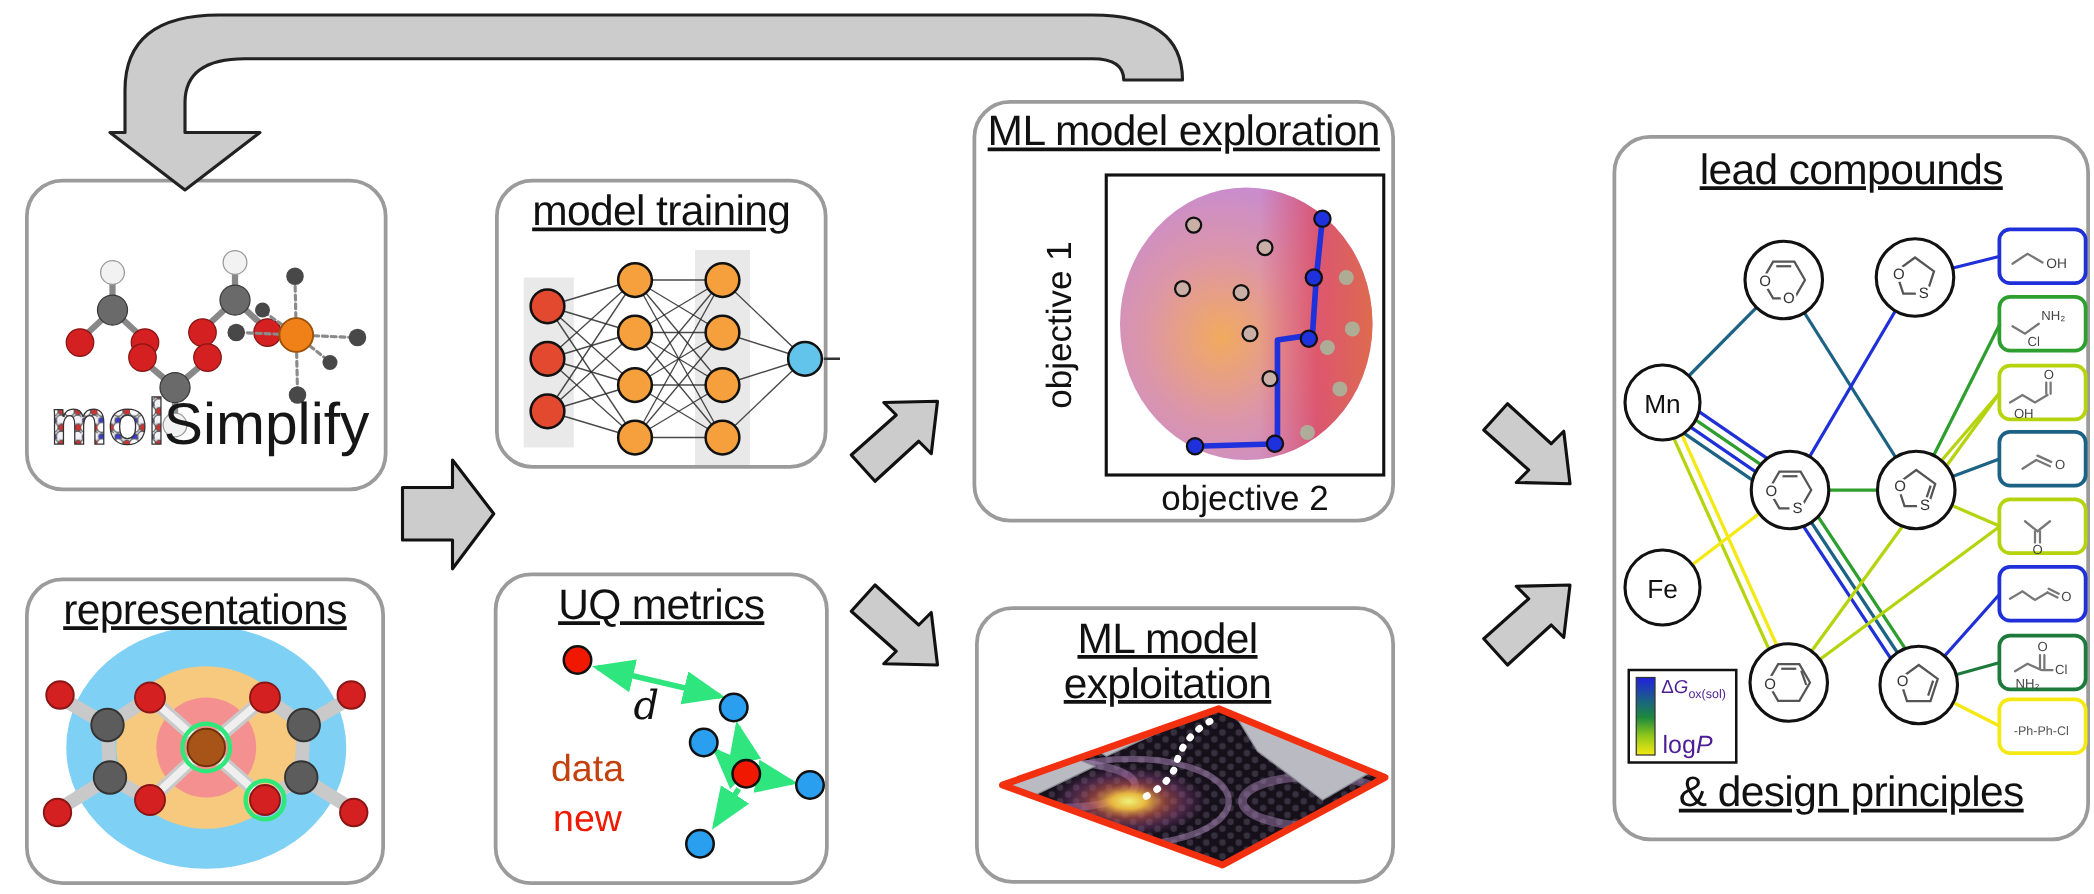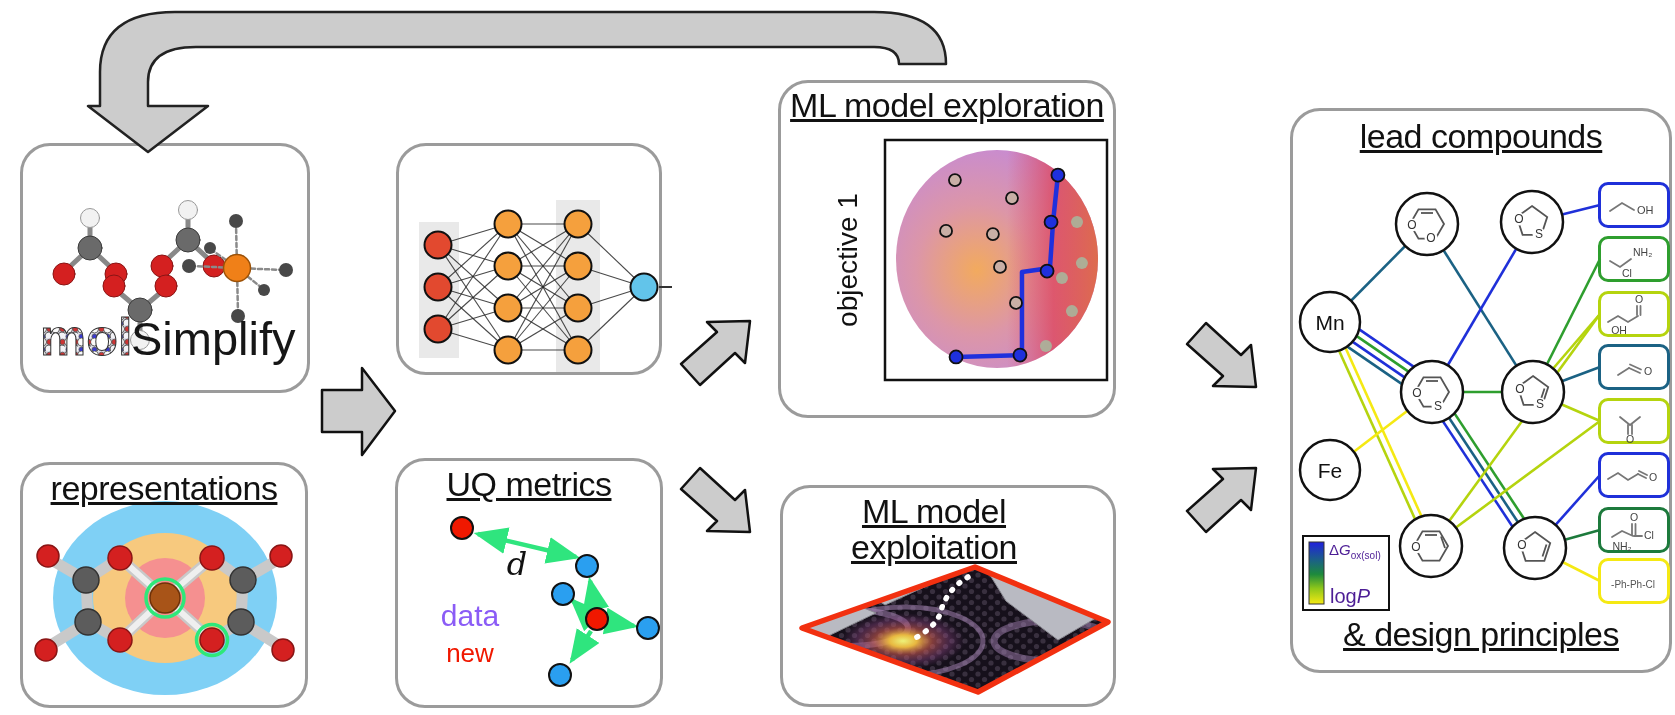--- a/index.html
+++ b/index.html
@@ -446,31 +446,33 @@
         <text x="46" y="32" font-size="10.5" fill="#444">Cl</text>
         <text x="24" y="43" font-size="10.5" text-anchor="middle" fill="#444">NH₂</text>
       </g>
       <g transform="translate(1598,558)">
         <text x="35" y="30" font-size="10" text-anchor="middle" fill="#555">-Ph-Ph-Cl</text>
       </g>
     </g>
   </svg>
 
   <div class="t title" style="left:28px;top:471px;width:272px;">representations</div>
+  <div class="t title" style="left:400px;top:152px;width:258px;">model training</div>
   <div class="t title" style="left:400px;top:467px;width:258px;">UQ metrics</div>
   <div class="t title" style="left:782px;top:88px;width:330px;">ML model exploration</div>
   <div class="t title" style="left:784px;top:494px;width:300px;">ML model exploitation</div>
   <div class="t title" style="left:1300px;top:617px;width:362px;">&amp; design principles</div>
   <div class="t title" style="left:1300px;top:119px;width:362px;">lead compounds</div>
 
   <div class="t vert" style="left:728px;top:245px;width:240px;height:30px;font-size:28px;">objective 1</div>
+  <div class="t" style="left:885px;top:384px;width:222px;font-size:28px;">objective 2</div>
 
   <div class="t" style="left:495px;top:548px;width:44px;font-size:32px;font-style:italic;font-family:'DejaVu Serif',serif;">d</div>
-  <div class="t" style="left:430px;top:600px;width:80px;font-size:30px;color:#8b5cf6;">data</div>
-  <div class="t" style="left:430px;top:640px;width:80px;font-size:26px;color:#f01800;">new</div>
+  <div class="t" style="left:430px;top:600px;width:80px;font-size:30px;color:#c2410c;">data</div>
+  <div class="t" style="left:430px;top:640px;width:80px;font-size:30px;color:#f01800;">new</div>
 
   <div class="leg" style="left:1329px;top:541px;">
     <span>Δ</span><i>G</i><sub>ox(sol)</sub>
   </div>
   <div class="leg" style="left:1330px;top:585px;font-size:20px;">
     <span>log</span><i>P</i>
   </div>
 
 </div>
 

